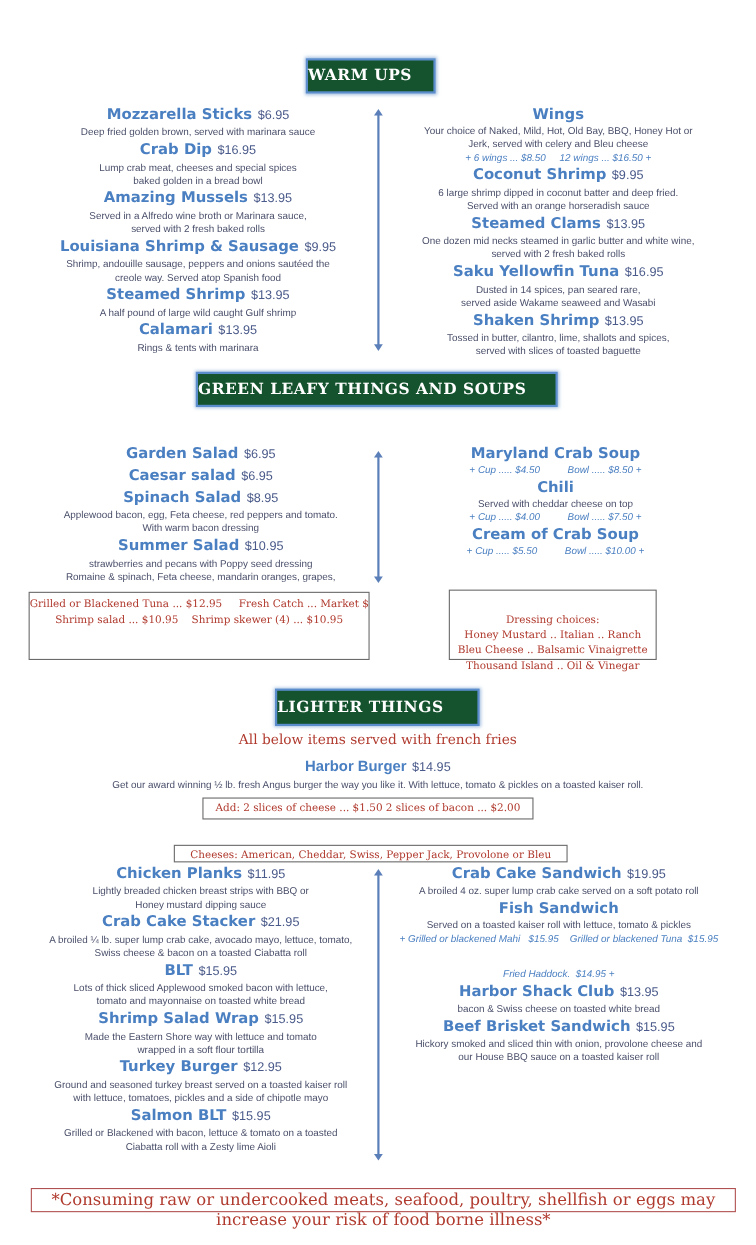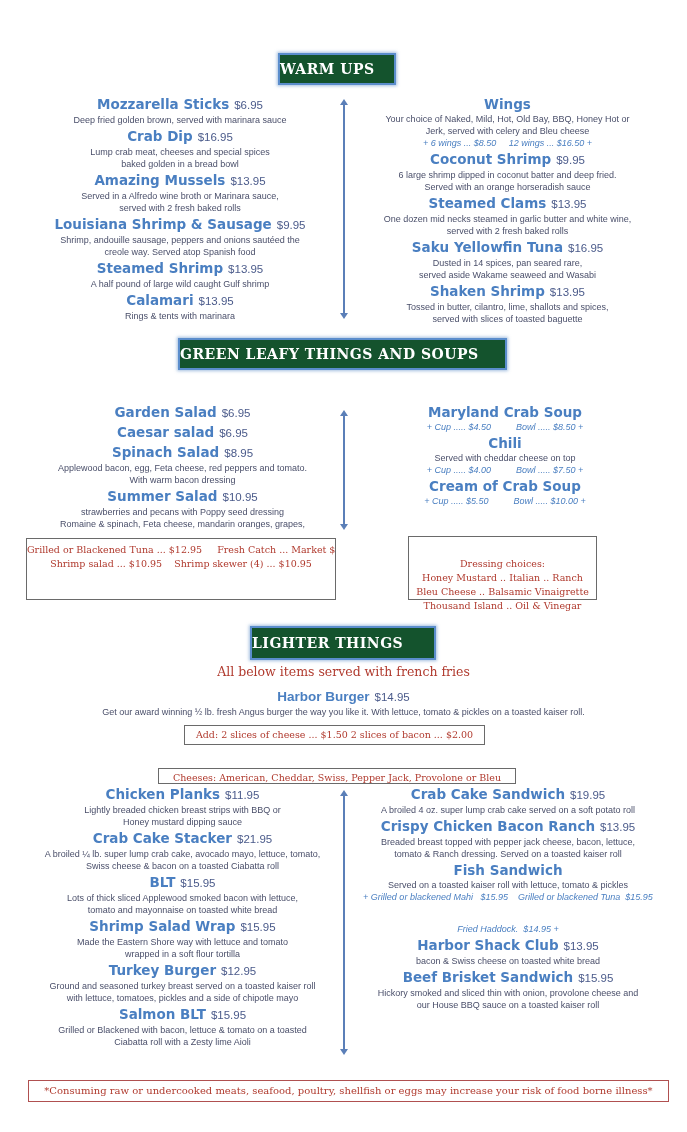--- a/index.html
+++ b/index.html
@@ -173,34 +173,29 @@
       <div class="desc">Ciabatta roll with a Zesty lime Aioli</div>
     </div>
   </div>
 <div class="divider" style="left:343px; top:795px; height:255px;"></div>
 <div class="col" style="left:352px; top:786px; width:312px;" id="lt-right">
     <div class="item">
       <div class="name"><span>Crab Cake Sandwich</span><span class="price">$19.95</span></div>
       <div class="desc">A broiled 4 oz. super lump crab cake served on a soft potato roll</div>
     </div>
     <div class="item">
-      <div class="name"><span>Crispy Chicken Bacon Ranch</span><span class="price">$13.95</span></div>
-      <div class="desc">Breaded breast topped with pepper jack cheese, bacon, lettuce,</div>
-      <div class="desc">tomato &amp; Ranch dressing. Served on a toasted kaiser roll</div>
-    </div>
-    <div class="item">
       <div class="name"><span>Fish Sandwich</span></div>
       <div class="desc">Served on a toasted kaiser roll with lettuce, tomato &amp; pickles</div>
       <div class="opt" style="white-space: pre;">+ Grilled or blackened Mahi   $15.95    Grilled or blackened Tuna  $15.95</div>
       <div class="opt" style="white-space: pre; margin-top: 20px;">Fried Haddock.  $14.95 +</div>
     </div>
     <div class="item">
       <div class="name"><span>Harbor Shack Club</span><span class="price">$13.95</span></div>
       <div class="desc">bacon &amp; Swiss cheese on toasted white bread</div>
     </div>
     <div class="item">
       <div class="name"><span>Beef Brisket Sandwich</span><span class="price">$15.95</span></div>
       <div class="desc">Hickory smoked and sliced thin with onion, provolone cheese and</div>
       <div class="desc">our House BBQ sauce on a toasted kaiser roll</div>
     </div>
   </div>
 
-<div class="redbox" style="left:28px; top:1080px; width:641px; height:22px; line-height:19px; font-size:10px; border-color:#b05050;">*Consuming raw or undercooked meats, seafood, poultry, shellfish or eggs may increase your risk of food borne illness*</div>
+<div class="redbox" style="left:28px; top:1080px; width:641px; height:22px; line-height:19px; font-size:15px; border-color:#b05050;">*Consuming raw or undercooked meats, seafood, poultry, shellfish or eggs may increase your risk of food borne illness*</div>
 
 </body></html>

